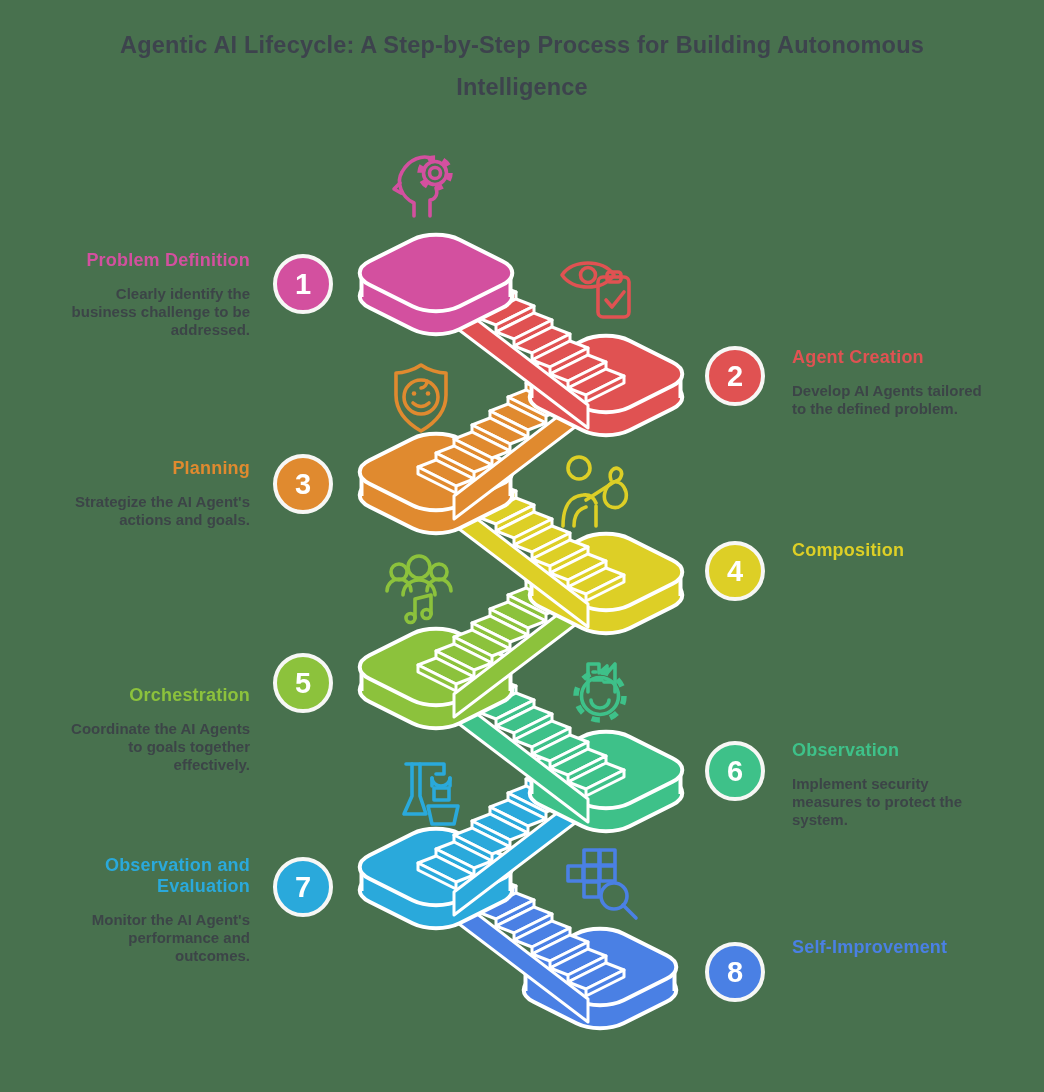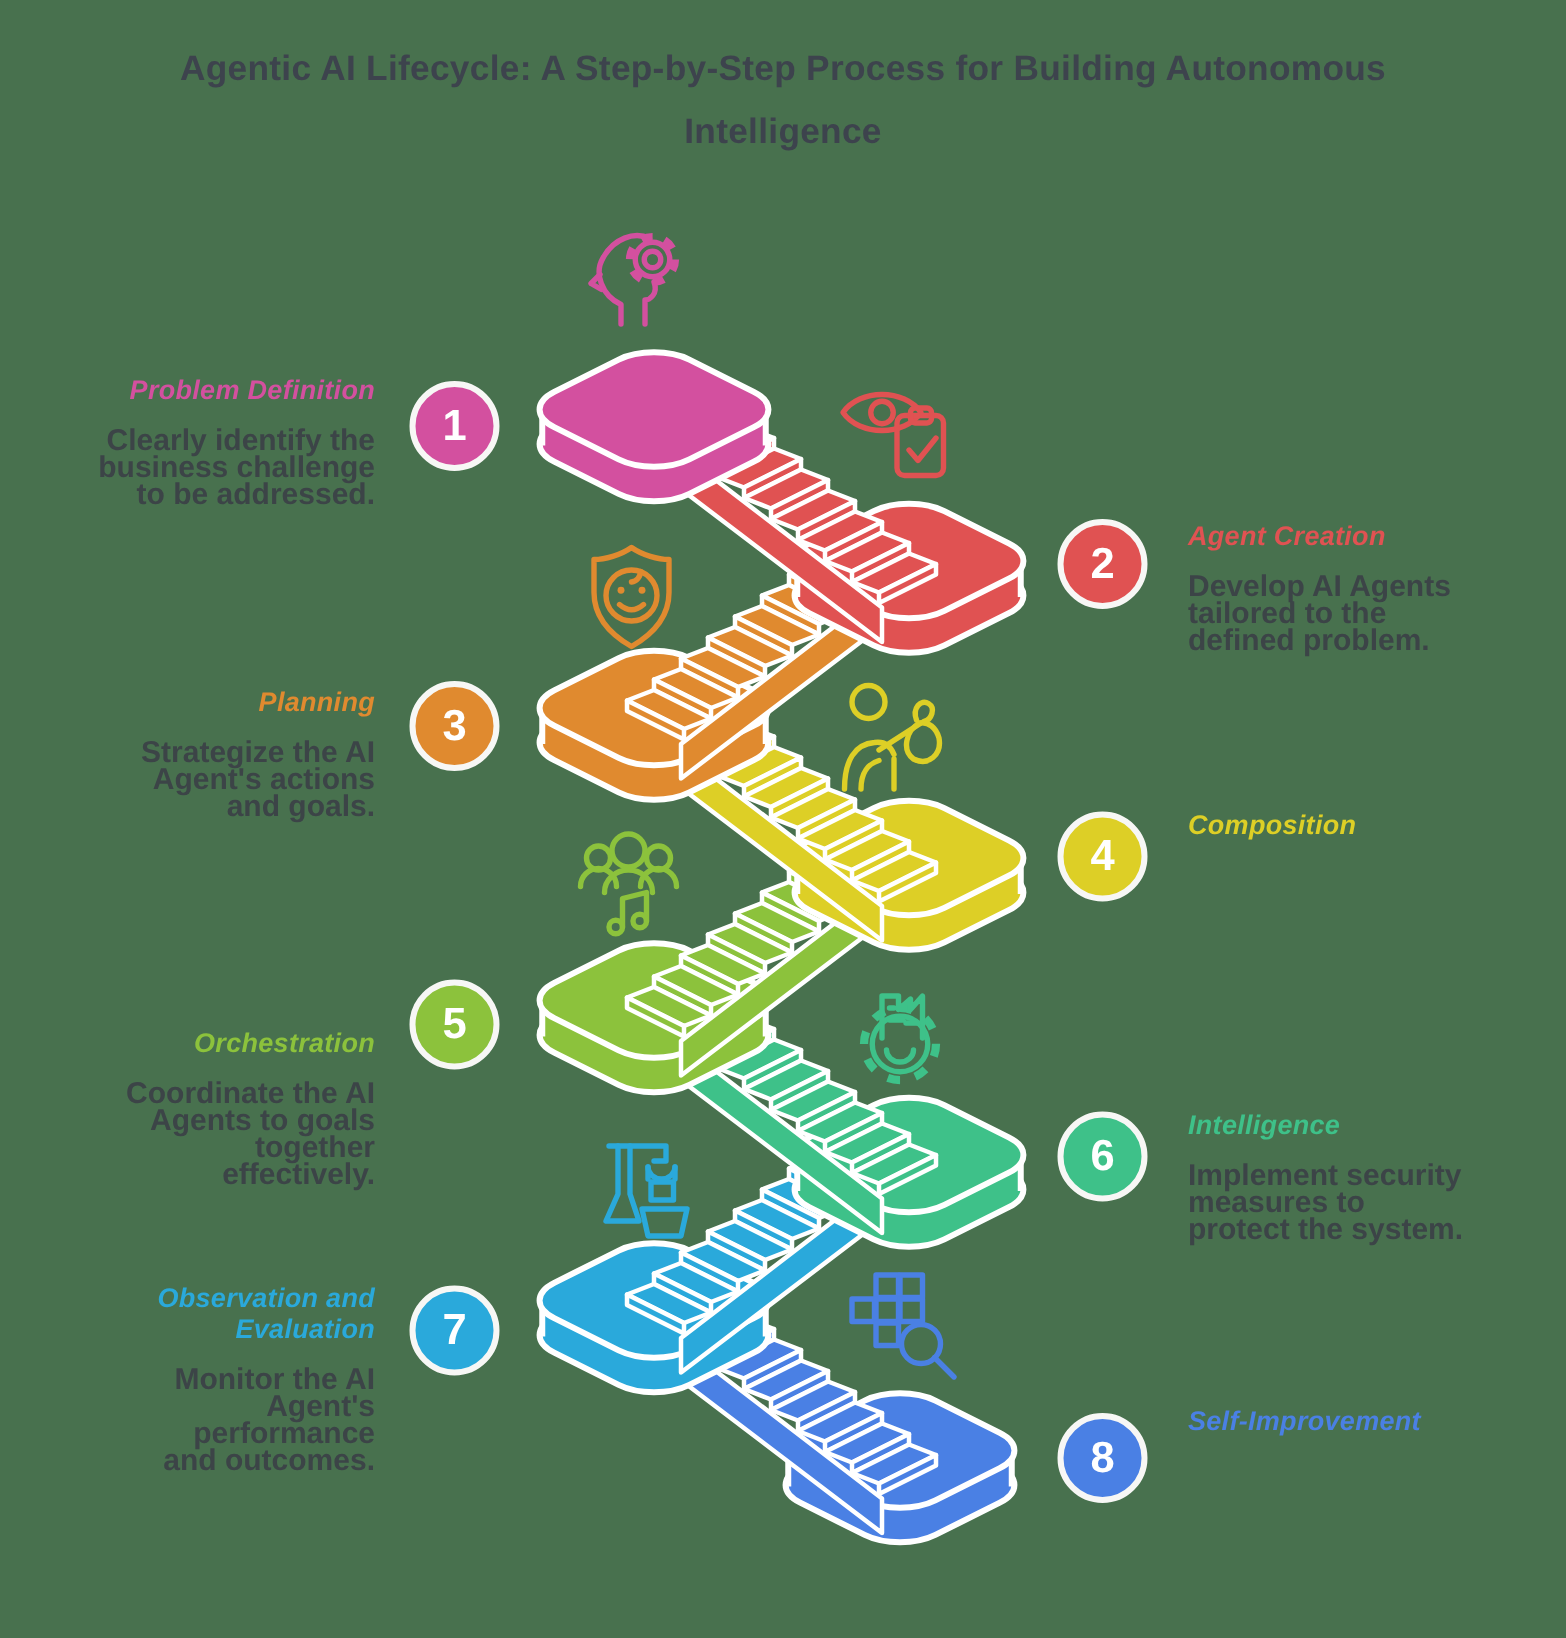--- a/index.html
+++ b/index.html
@@ -7,22 +7,22 @@
   .canvas { position:relative; width:1044px; height:1092px; overflow:hidden; margin:0 auto; }
 
   .main-title {
     position:absolute; top:24px; left:0; width:100%;
     text-align:center; font-size:23.5px; font-weight:800;
     line-height:42px; letter-spacing:.2px; margin:0;
     padding:0 110px; box-sizing:border-box;
   }
 
   .step-text { position:absolute; }
-  .step-text h3 { margin:0 0 14px 0; font-size:18px; font-weight:800; letter-spacing:.2px; line-height:21px;font-style:italic; }
-  .step-text p  { margin:0; font-size:20px; line-height:18px; font-weight:bold; opacity:.92; }
+  .step-text h3 { margin:0 0 14px 0; font-size:18px; font-weight:800; letter-spacing:.2px; line-height:21px; }
+  .step-text p  { margin:0; font-size:15px; line-height:18px; font-weight:bold; opacity:.92; }
   .left  { text-align:right; }
   .left p, .left h3 { width:185px; margin-left:auto; }
   .right { text-align:left; }
   .right p, .right h3 { width:190px; }
 
   .num-circle {
     position:absolute; width:60px; height:60px; box-sizing:border-box;
     border:4px solid #f7f7f5; border-radius:50%;
     display:flex; align-items:center; justify-content:center;
     color:#ffffff; font-size:29px; font-weight:800;
@@ -235,21 +235,21 @@
 
   <div class="step-text left pos-t5">
     <h3 style="color: rgb(140, 194, 60);">Orchestration</h3>
     <p>Coordinate the AI Agents to goals together effectively.</p>
   </div>
   <div class="num-circle pos-c5" style="background-color: rgb(140, 194, 60);">
     <span>5</span>
   </div>
 
   <div class="step-text right pos-t6">
-    <h3 style="color: rgb(62, 193, 137);">Intelligence</h3>
+    <h3 style="color: rgb(62, 193, 137);">Observation</h3>
     <p>Implement security measures to protect the system.</p>
   </div>
   <div class="num-circle pos-c6" style="background-color: rgb(62, 193, 137);">
     <span>6</span>
   </div>
 
   <div class="step-text left narrow pos-t7">
     <h3 style="color: rgb(42, 169, 219);">Observation and Evaluation</h3>
     <p>Monitor the AI Agent's performance and outcomes.</p>
   </div>

